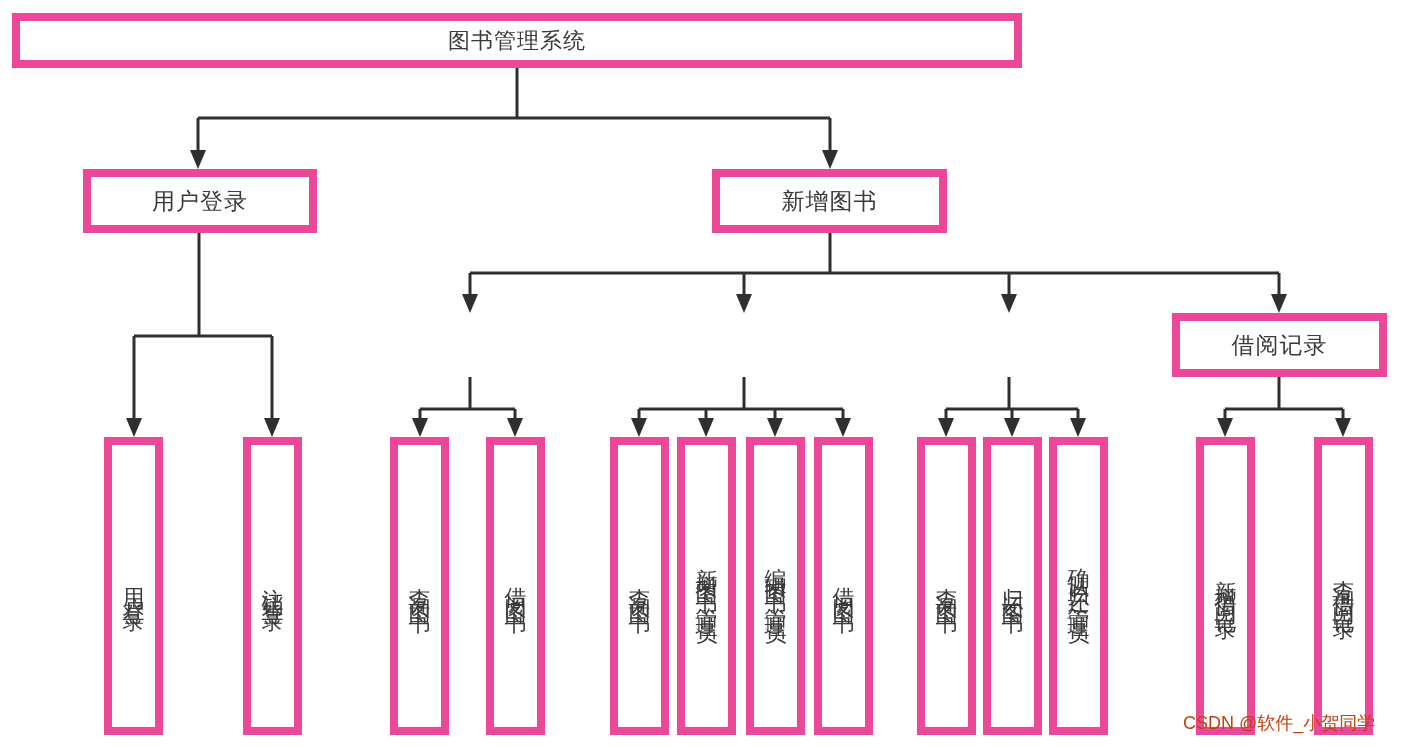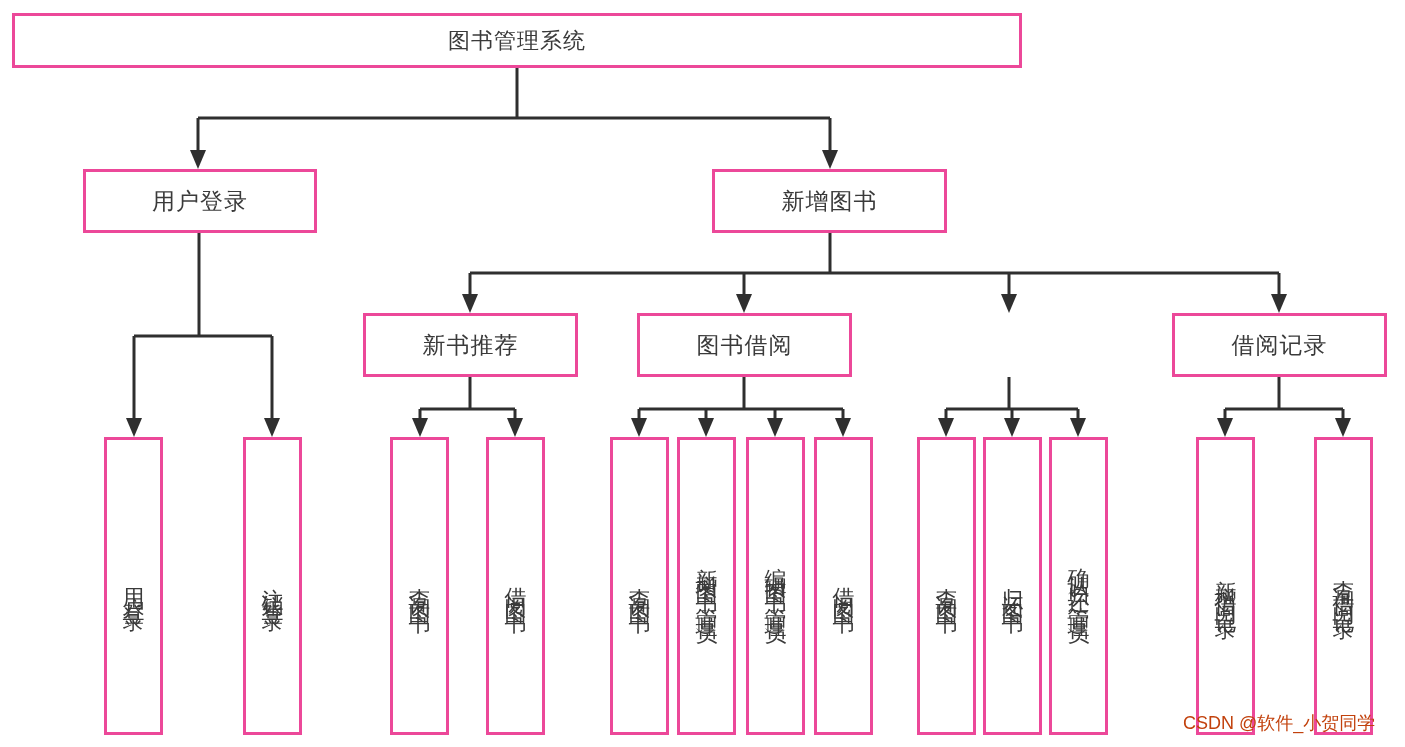--- a/index.html
+++ b/index.html
@@ -5,21 +5,21 @@
   html,body{margin:0;padding:0;background:#ffffff;}
   #canvas{
     position:relative;
     width:1405px;height:747px;
     background:#ffffff;
     font-family:"Liberation Sans","DejaVu Sans",sans-serif;
     overflow:hidden;
   }
   .box{
     position:absolute;
-    border:3px solid #ec4899;
+    border:8px solid #ec4899;
     background:#ffffff;
     display:flex;align-items:center;justify-content:center;
     color:#3a3a3a;
     box-sizing:border-box;
   }
   .hlabel{font-size:23px;letter-spacing:1px;white-space:nowrap;}
   .root-box .hlabel{font-size:22px;}
   .leaf span{
     writing-mode:vertical-rl;
     text-orientation:mixed;
@@ -111,26 +111,20 @@
     <span class="hlabel">图书管理系统</span>
   </div>
 
   <div class="box" style="left:83px;top:169px;width:234px;height:64px;">
     <span class="hlabel">用户登录</span>
   </div>
   <div class="box" style="left:712px;top:169px;width:235px;height:64px;">
     <span class="hlabel">新增图书</span>
   </div>
 
-  <div class="box" style="left:363px;top:313px;width:215px;height:64px;">
-    <span class="hlabel">新书推荐</span>
-  </div>
-  <div class="box" style="left:637px;top:313px;width:215px;height:64px;">
-    <span class="hlabel">图书借阅</span>
-  </div>
   <div class="box" style="left:1172px;top:313px;width:215px;height:64px;">
     <span class="hlabel">借阅记录</span>
   </div>
 
   <div class="box leaf" style="left:104px;top:437px;width:59px;height:298px;">
     <span>用户登录</span>
   </div>
   <div class="box leaf" style="left:243px;top:437px;width:59px;height:298px;">
     <span>注销登录</span>
   </div>

